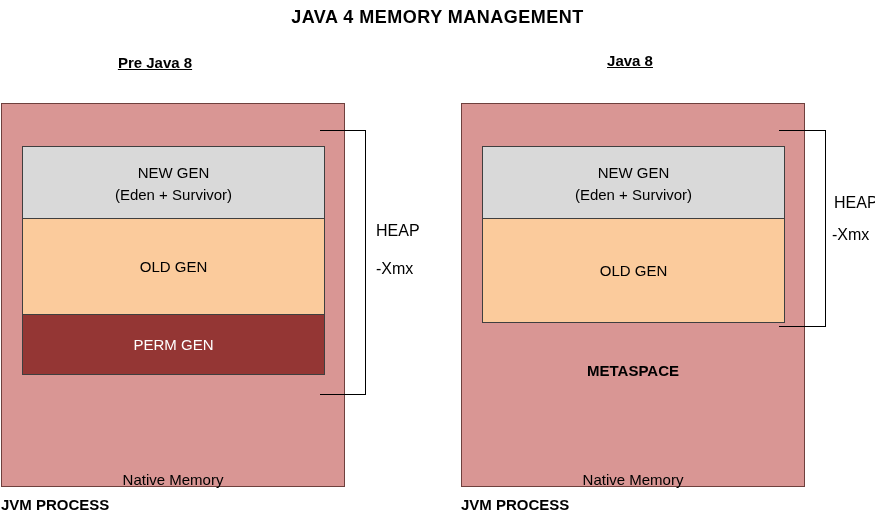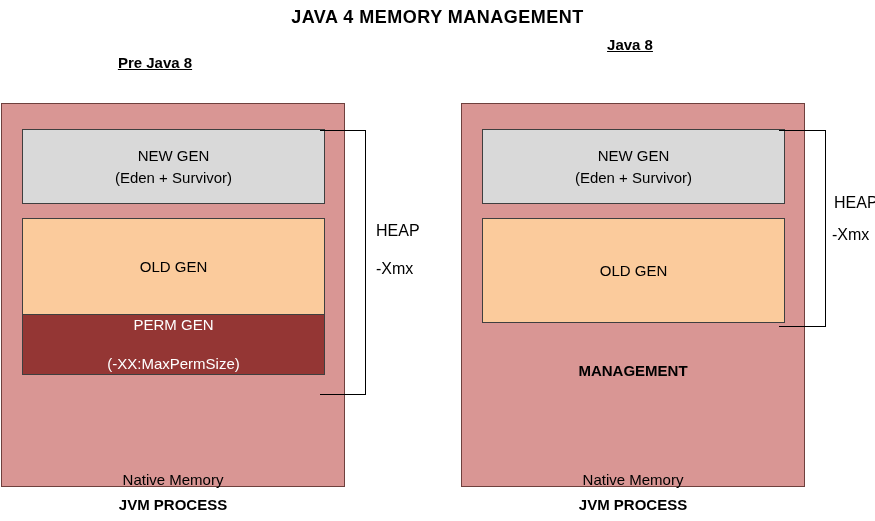--- a/index.html
+++ b/index.html
@@ -22,21 +22,21 @@
   }
   .panel-label {
     position: absolute;
     font-size: 15px;
     font-weight: bold;
     text-align: center;
     width: 160px;
     text-decoration: underline;
   }
   .panel-label.pre  { left: 75px;  top: 54px; }
-  .panel-label.java { left: 550px; top: 36px; }
+  .panel-label.java { left: 550px; top: 52px; }
 
   .process-box {
     position: absolute;
     border: 1px solid #6e403d;
     box-sizing: border-box;
   }
   .process-box.left  { left: 1px;   top: 103px; width: 344px; height: 384px; }
   .process-box.right { left: 461px; top: 103px; width: 344px; height: 384px; }
 
   .mem-box {
@@ -46,21 +46,21 @@
     border: 1px solid #3f3f3f;
     box-sizing: border-box;
     display: flex;
     flex-direction: column;
     align-items: center;
     justify-content: center;
     font-size: 15px;
     line-height: 22px;
     text-align: center;
   }
-  .new-gen  { top: 25px;  height: 75px; }
+  .new-gen  { top: 42px;  height: 75px; }
   .old-gen  { top: 114px; height: 97px; }
   .perm-gen { top: 210px; height: 61px; color: #ffffff; gap: 17px; }
   .old-gen.tall { height: 105px; }
 
   .metaspace {
     position: absolute;
     left: 0; top: 256px; width: 100%;
     text-align: center;
     font-size: 15px;
     font-weight: bold;
@@ -70,21 +70,20 @@
     position: absolute;
     left: 0; top: 347px; width: 100%;
     text-align: center;
     font-size: 15px;
     margin-top: 20px;
   }
   .process-caption {
     position: absolute;
     top: 496px;
     width: 344px;
-    text-align: center;
     font-size: 15px;
     font-weight: bold;
   }
   .process-caption.left  { left: 1px; }
   .process-caption.right { left: 461px; }
 
   .bracket {
     position: absolute;
     border-top: 1px solid #000;
     border-right: 1px solid #000;
@@ -116,21 +115,20 @@
   <div class="process-box left" style="background-color: rgb(217, 150, 148);">
     <div class="mem-box new-gen" style="background-color: rgb(217, 217, 217);">
       <div>NEW GEN</div>
       <div>(Eden + Survivor)</div>
     </div>
     <div class="mem-box old-gen" style="background-color: rgb(251, 203, 156);">
       <div>OLD GEN</div>
     </div>
     <div class="mem-box perm-gen" style="background-color: rgb(148, 54, 52);">
       <div>PERM GEN</div>
-      <div>(-XX:MaxPermSize)</div>
     </div>
     <div class="native-memory">Native Memory</div>
   </div>
 
   <div class="process-caption left">JVM PROCESS</div>
 
   <div class="bracket left"></div>
   <div class="heap-label left">HEAP</div>
   <div class="xmx-label left">-Xmx</div>
 
@@ -138,21 +136,21 @@
 
   <div class="process-box right" style="background-color: rgb(217, 150, 148);">
     <div class="mem-box new-gen" style="background-color: rgb(217, 217, 217);">
       <div>NEW GEN</div>
       <div>(Eden + Survivor)</div>
     </div>
     <div class="mem-box old-gen tall" style="background-color: rgb(251, 203, 156);">
       <div>OLD GEN</div>
     </div>
     <div class="metaspace">
-      <div>MANAGEMENT</div>
+      <div>METASPACE</div>
     </div>
     <div class="native-memory">Native Memory</div>
   </div>
 
   <div class="process-caption right">JVM PROCESS</div>
 
   <div class="bracket right"></div>
   <div class="heap-label right">HEAP</div>
   <div class="xmx-label right">-Xmx</div>
 

